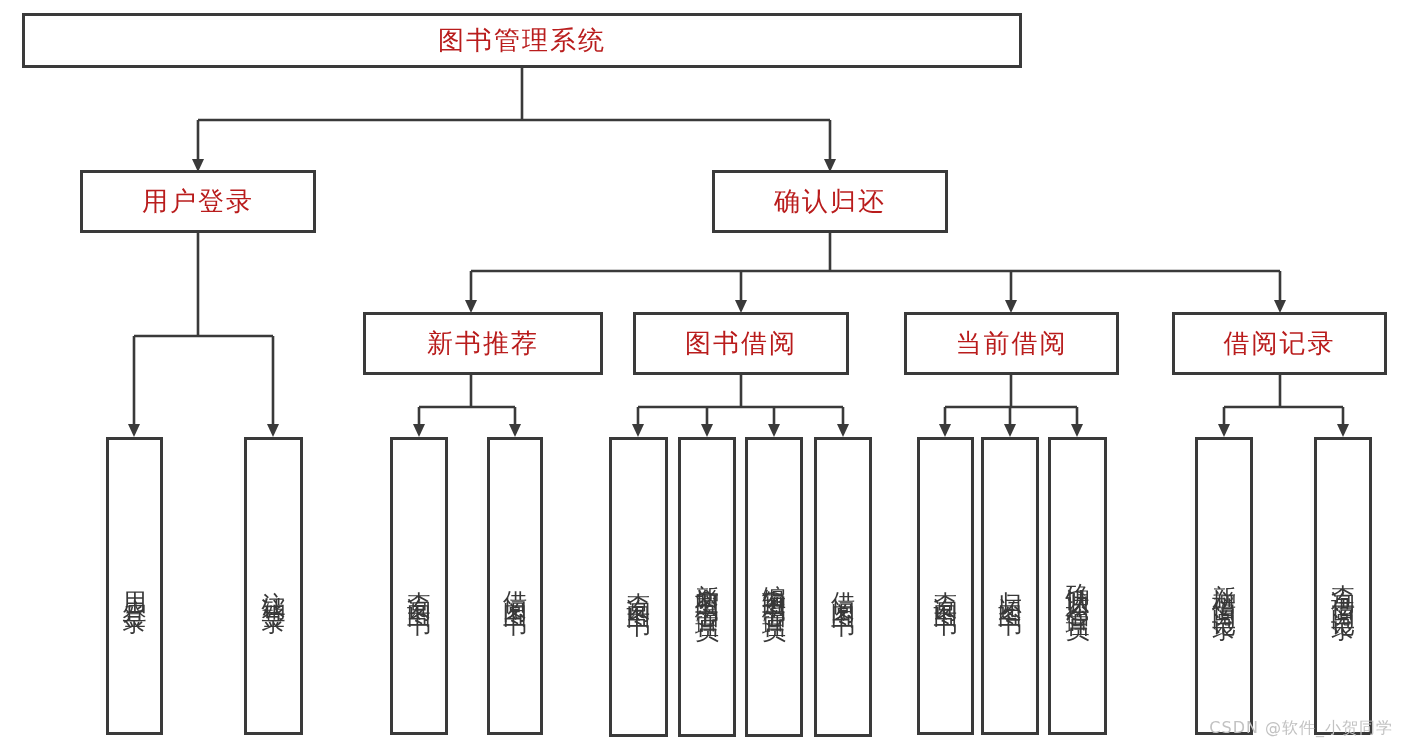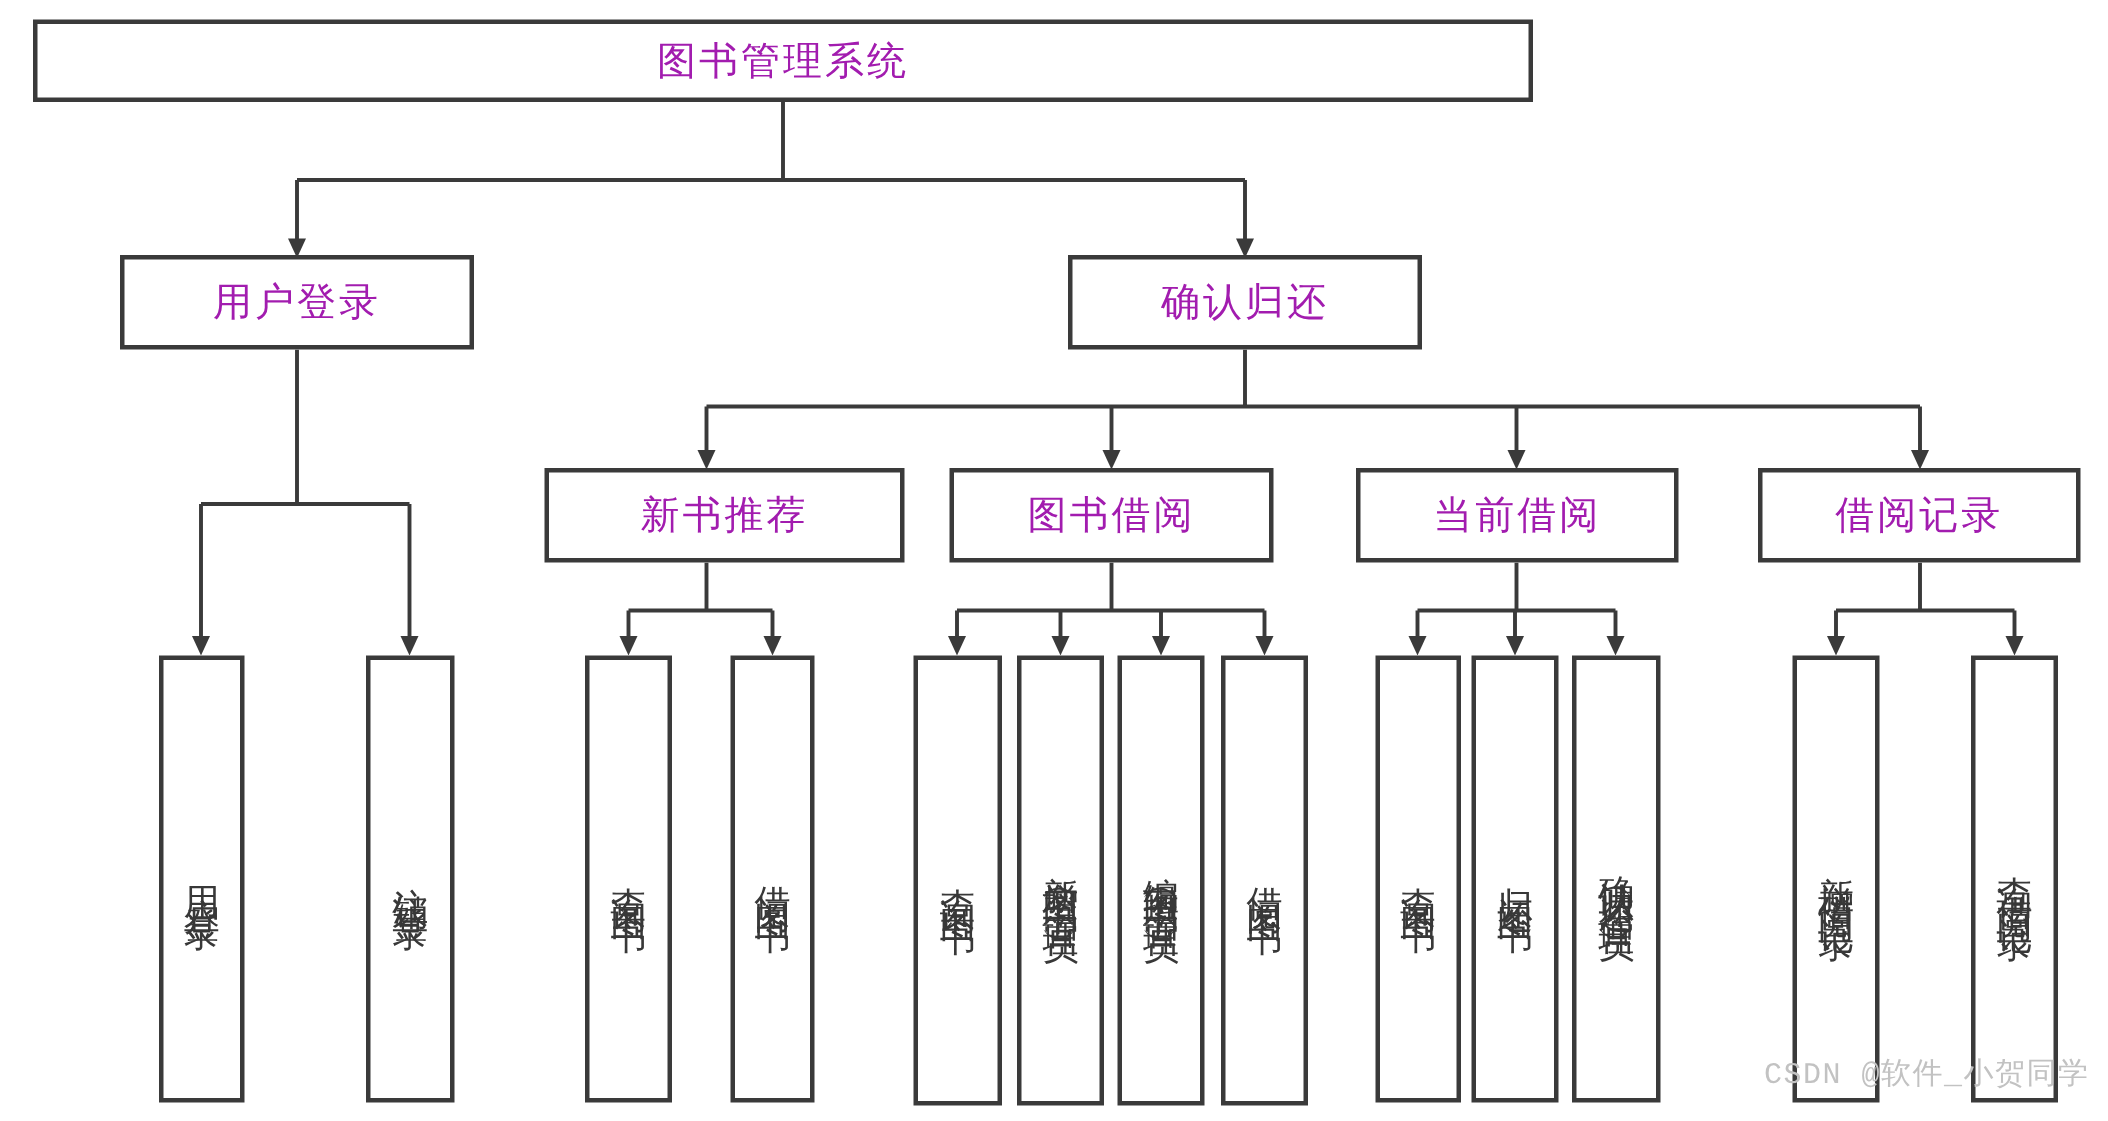--- a/index.html
+++ b/index.html
@@ -10,37 +10,36 @@
     font-family:"DejaVu Sans","Liberation Sans",sans-serif;
     overflow:hidden;
   }
   svg.connectors{position:absolute;left:0;top:0;width:1405px;height:747px;}
   svg.connectors path{stroke:#3a3a3a;stroke-width:2.6;fill:none;}
   svg.connectors polygon{fill:#3a3a3a;stroke:none;}
   .hbox{
     position:absolute;box-sizing:border-box;
     border:3px solid #3a3a3a;background:#ffffff;
     display:flex;align-items:center;justify-content:center;
-    font-size:26px;letter-spacing:2px;color:#a21caf;
+    font-size:26px;letter-spacing:2px;color:#b91c1c;
     white-space:nowrap;
   }
   .vbox{
     position:absolute;box-sizing:border-box;
     border:3px solid #3a3a3a;background:#ffffff;
     display:flex;align-items:center;justify-content:center;
     writing-mode:vertical-rl;text-orientation:mixed;
     font-size:24px;letter-spacing:7px;color:#383838;
     line-height:1;
   }
   .watermark{
-    position:absolute;right:12px;bottom:18px;
-    font-size:20px;letter-spacing:1px;
+    position:absolute;right:12px;bottom:8px;
+    font-size:16px;letter-spacing:1px;
     color:#c2c2c2;
     white-space:nowrap;
-    font-family:Liberation Mono, monospace;
   }
 </style>
 </head>
 <body>
 
 <div class="canvas">
 
   <svg class="connectors" viewBox="0 0 1405 747">
     <g>
       <path d="M522 68 V120 M198 120 H830 M198 120 V160 M830 120 V160"></path>

